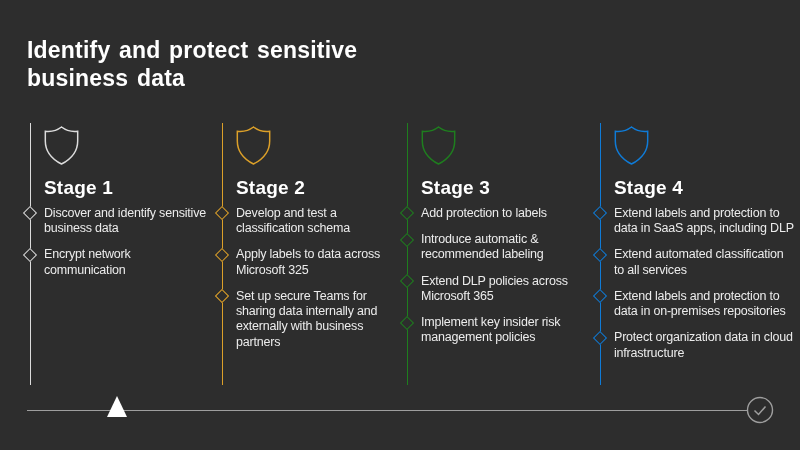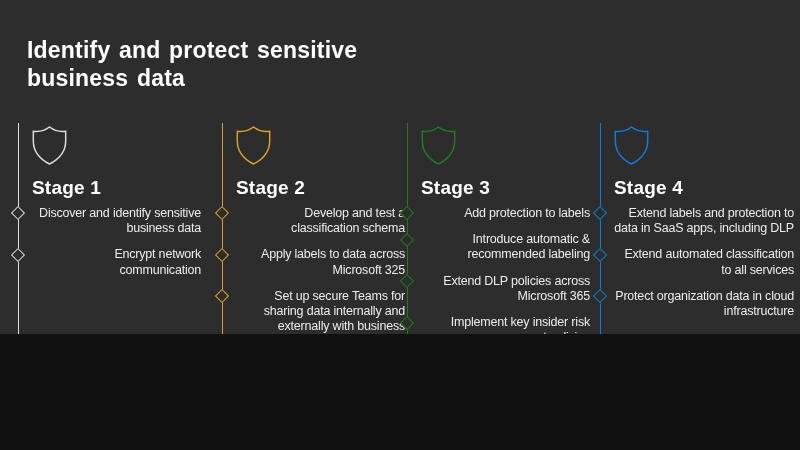--- a/index.html
+++ b/index.html
@@ -1,37 +1,37 @@
 <!DOCTYPE html>
 <html><head>
 <meta charset="utf-8">
 <style>
   html,body{margin:0;padding:0;background:#111;}
   .slide{
-    position:relative;width:800px;height:334px;overflow:hidden;
+    position:relative;width:800px;height:450px;overflow:hidden;
     background:#2d2d2d;
     font-family:"Liberation Sans","DejaVu Sans",sans-serif;
     color:#ececec;
   }
   .title{
     position:absolute;left:27px;top:36px;width:420px;
     font-size:23px;font-weight:bold;line-height:1.22;color:#ffffff;
     letter-spacing:.2px;word-spacing:2px;
   }
   .stage-col{position:absolute;top:123px;width:189px;height:262px;}
   .stage-col .vline{
     position:absolute;left:5.5px;top:0;bottom:0;width:1.5px;
     background:var(--accent);
   }
   .shield{display:block;margin:2px 0 0 19px;color:var(--accent);}
   .stage-title{
     margin:7px 0 0 20px;font-size:19px;font-weight:bold;color:#ffffff;
     line-height:1.2;letter-spacing:.2px;
   }
-  ul.bullets{list-style:none;margin:6px 0 0 0;padding:0;text-align:right;}
+  ul.bullets{list-style:none;margin:6px 0 0 0;padding:0;}
   ul.bullets li{
     position:relative;padding-left:20px;margin-bottom:11px;
     font-size:12.5px;line-height:1.22;letter-spacing:-.2px;color:#ececec;
   }
   .diamond{
     position:absolute;left:1px;top:2.5px;width:8px;height:8px;
     border:1px solid var(--accent);background:#2d2d2d;
     transform:rotate(45deg);
   }
   .timeline-line{
@@ -45,21 +45,21 @@
   }
   .timeline-check{position:absolute;left:746px;top:396px;color:#9e9e9e;}
 </style>
 </head>
 <body>
 
 <div class="slide">
 
   <div class="title">Identify and protect sensitive business data</div>
 
-  <div class="stage-col" style="left: 12px; --accent: #dcdcdc;">
+  <div class="stage-col" style="left: 24px; --accent: #dcdcdc;">
     <div class="vline"></div>
     <span class="shield">
       <svg width="37" height="41" viewBox="0 0 40 44" fill="none">
           <path d="M20 2 C15.5 5.5 8.5 7.3 2.5 6.6 L2.5 17 C2.5 29.5 9.5 36.5 20 42 C30.5 36.5 37.5 29.5 37.5 17 L37.5 6.6 C31.5 7.3 24.5 5.5 20 2 Z" stroke="currentColor" stroke-width="1.6"></path>
         </svg>
     </span>
     <div class="stage-title">Stage 1</div>
     <ul class="bullets">
       <li><span class="diamond"></span><span>Discover and identify sensitive business data</span></li>
       <li><span class="diamond"></span><span>Encrypt network communication</span></li>
@@ -102,20 +102,21 @@
     <div class="vline"></div>
     <span class="shield">
       <svg width="37" height="41" viewBox="0 0 40 44" fill="none">
           <path d="M20 2 C15.5 5.5 8.5 7.3 2.5 6.6 L2.5 17 C2.5 29.5 9.5 36.5 20 42 C30.5 36.5 37.5 29.5 37.5 17 L37.5 6.6 C31.5 7.3 24.5 5.5 20 2 Z" stroke="currentColor" stroke-width="1.6"></path>
         </svg>
     </span>
     <div class="stage-title">Stage 4</div>
     <ul class="bullets">
       <li><span class="diamond"></span><span>Extend labels and protection to data in SaaS apps, including DLP</span></li>
       <li><span class="diamond"></span><span>Extend automated classification to all services</span></li>
+      <li><span class="diamond"></span><span>Extend labels and protection to data in on-premises repositories</span></li>
       <li><span class="diamond"></span><span>Protect organization data in cloud infrastructure</span></li>
     </ul>
   </div>
 
   <div class="timeline-line"></div>
   <div class="timeline-marker"></div>
   <span class="timeline-check">
     <svg width="28" height="28" viewBox="0 0 28 28" fill="none">
       <circle cx="14" cy="14" r="12.5" stroke="#9e9e9e" stroke-width="1.4"></circle>
       <path d="M8.5 14.5 L12.5 18.5 L19.5 10.5" stroke="#9e9e9e" stroke-width="1.5" fill="none"></path>

